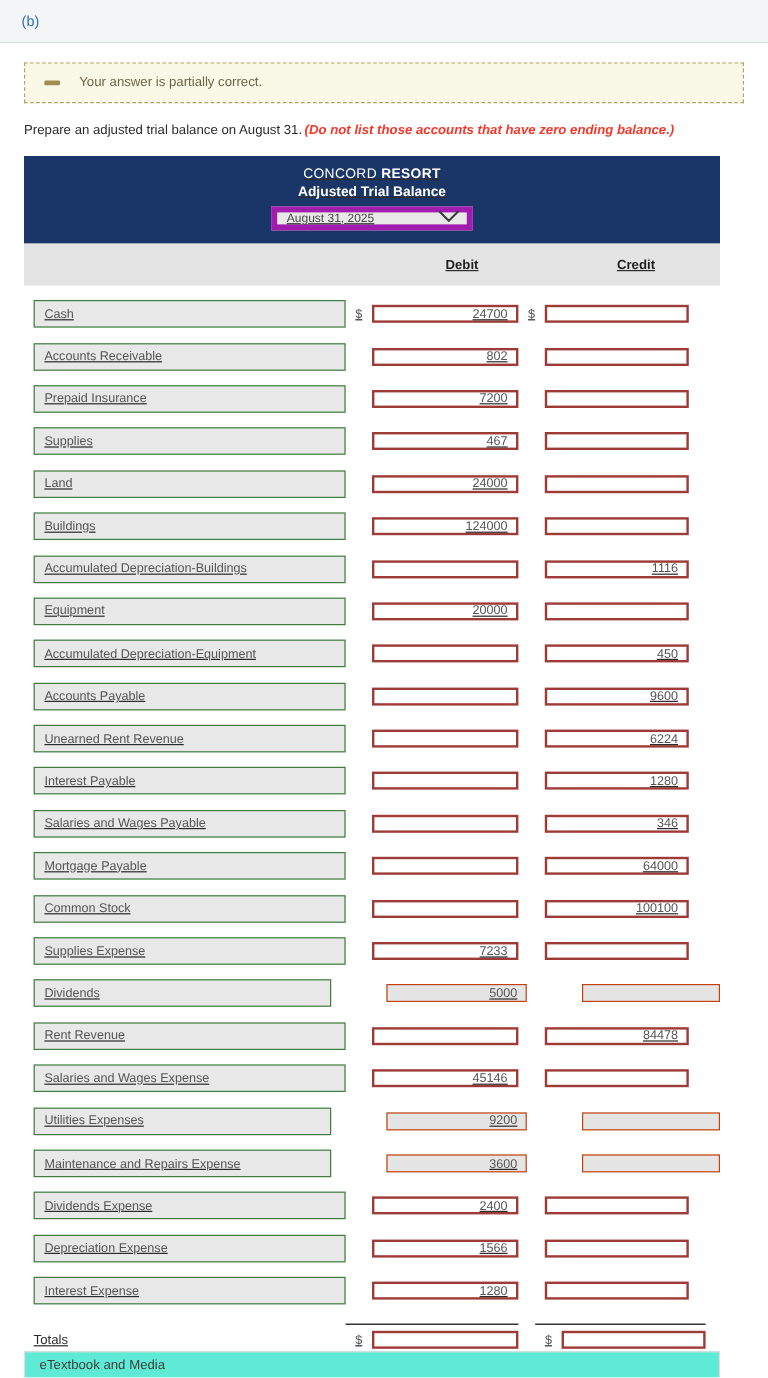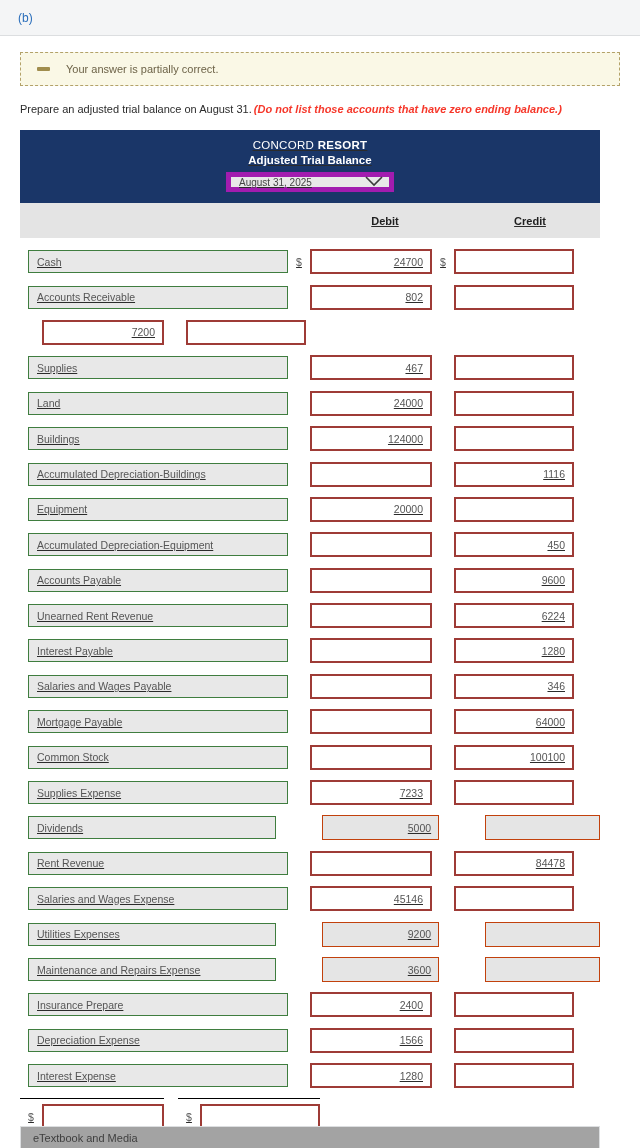--- a/index.html
+++ b/index.html
@@ -128,21 +128,21 @@
     color:#555;
   }
   .dollar{
     width:22px;
     text-align:center;
     font-size:10.5px;
     color:#555;
     flex:none;
   }
   .cell{
-    height:25px;
+    height:15px;
     box-sizing:border-box;
     display:flex; align-items:center;
     justify-content:flex-end;
     padding-right:7px;
     font-size:10.5px;
     color:#555;
   }
   .cell.debit{width:122px;}
   .cell.credit{width:120px;}
   .cell.err{
@@ -177,21 +177,21 @@
   .rule-bot{height:2px;background:#000;}
   .tot-inner{
     display:flex; align-items:center;
     padding:5px 0 5px 0;
   }
   
   .etb{
     position:absolute;
     left:20px; top:1126px;
     width:580px; height:22px;
-    background:#a3a3a3;
+    background:#5eead4;
     border:1px solid #dcdee0;
     border-bottom:none;
     box-sizing:border-box;
     display:flex; align-items:center;
     padding-left:12px;
     font-size:11px;
     color:#3f3f3f;
   }
 </style>
 </head>
@@ -240,20 +240,21 @@
         <div class="cell credit err"></div>
       </div>
       <div class="row">
         <div class="acct">Accounts Receivable</div>
         <span class="dollar"></span>
         <div class="cell debit err">802</div>
         <span class="dollar"></span>
         <div class="cell credit err"></div>
       </div>
       <div class="row">
+        <div class="acct">Prepaid Insurance</div>
         <span class="dollar"></span>
         <div class="cell debit err">7200</div>
         <span class="dollar"></span>
         <div class="cell credit err"></div>
       </div>
       <div class="row">
         <div class="acct">Supplies</div>
         <span class="dollar"></span>
         <div class="cell debit err">467</div>
         <span class="dollar"></span>
@@ -372,21 +373,21 @@
         <div class="cell credit ok"></div>
       </div>
       <div class="row">
         <div class="acct">Maintenance and Repairs Expense</div>
         <span class="dollar"></span>
         <div class="cell debit ok">3600</div>
         <span class="dollar"></span>
         <div class="cell credit ok"></div>
       </div>
       <div class="row">
-        <div class="acct">Insurance Prepare</div>
+        <div class="acct">Dividends Expense</div>
         <span class="dollar"></span>
         <div class="cell debit err">2400</div>
         <span class="dollar"></span>
         <div class="cell credit err"></div>
       </div>
       <div class="row">
         <div class="acct">Depreciation Expense</div>
         <span class="dollar"></span>
         <div class="cell debit err">1566</div>
         <span class="dollar"></span>
@@ -395,20 +396,21 @@
       <div class="row">
         <div class="acct">Interest Expense</div>
         <span class="dollar"></span>
         <div class="cell debit err">1280</div>
         <span class="dollar"></span>
         <div class="cell credit err"></div>
       </div>
     </div>
 
   <div class="totals">
+    <div class="totals-label">Totals</div>
     <div class="tot-wrap">
       <div class="rule-top" style="width:144px"></div>
       <div class="tot-inner">
         <span class="dollar">$</span>
         <div class="cell debit err"></div>
       </div>
       <div class="rule-bot" style="width:144px"></div>
     </div>
     <div class="mid-gap"></div>
     <div class="tot-wrap">

